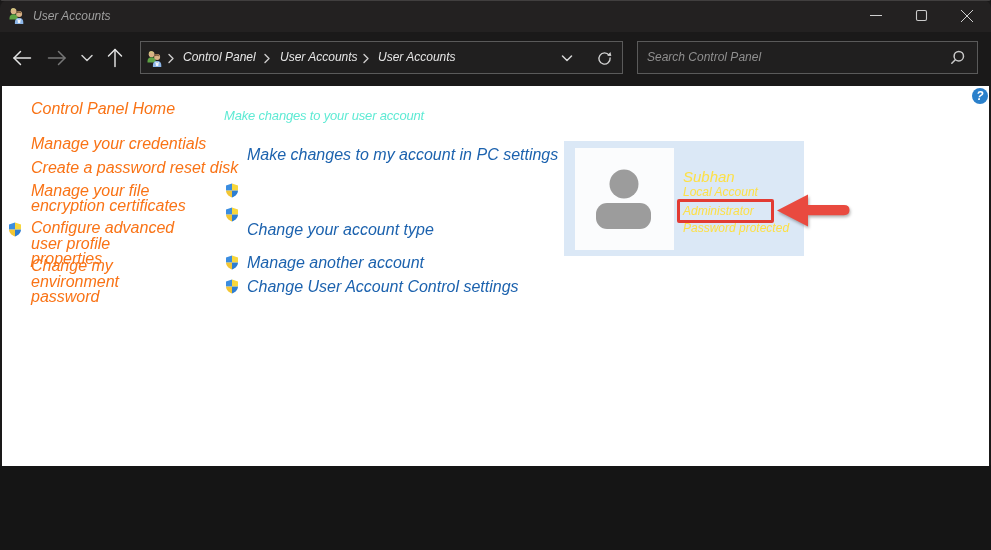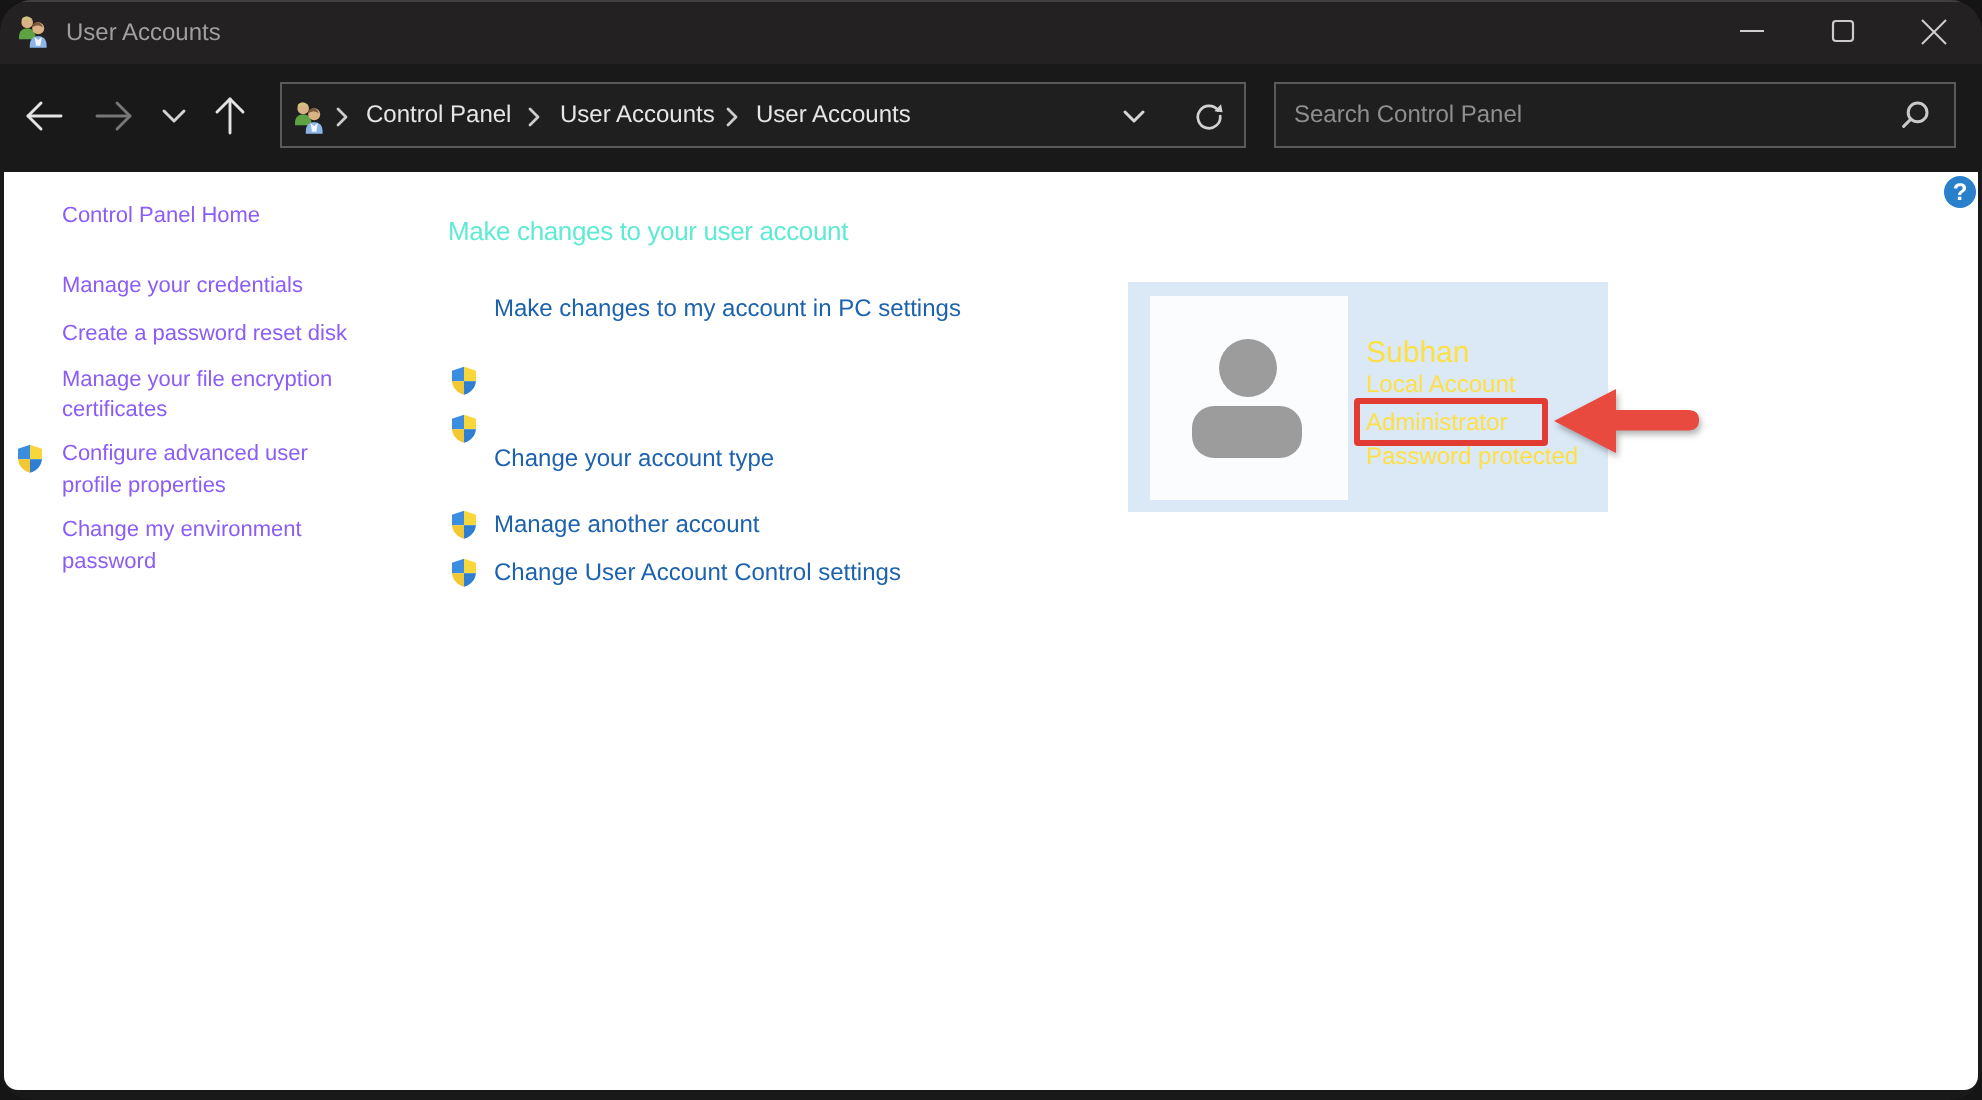--- a/index.html
+++ b/index.html
@@ -1,32 +1,32 @@
 <!DOCTYPE html>
 <html><head>
 <meta charset="utf-8">
 <style>
   html,body{margin:0;padding:0;}
   body{width:991px;height:550px;overflow:hidden;background:#151515;
        font-family:"Liberation Sans", sans-serif;}
-  .win{position:absolute;left:0;top:0;width:991px;height:550px;
-       background:#1a1919;border-radius:16px;overflow:hidden;}
+  .win{position:absolute;left:0;top:0;width:991px;height:466px;
+       background:#1a1919;border-radius:2px;overflow:hidden;font-style:italic;}
   .topline{position:absolute;left:0;top:0;width:991px;height:1px;background:#413f3f;border-radius:8px 8px 0 0;}
   .abs{position:absolute;}
   
   .title{left:33px;top:0;height:32px;line-height:32px;font-size:12px;color:#9f9f9f;}
   
   .box{background:#201f1f;border:1px solid #5a5a5a;box-sizing:border-box;}
   .crumbtxt{font-size:12px;color:#e6e6e6;line-height:31px;}
   .searchtxt{font-size:12px;color:#8f8f8f;line-height:31px;}
   
   .content{left:2px;top:85.5px;width:987px;height:459.5px;background:#ffffff;
            border-radius:0 0 7px 7px;}
-  .side{font-size:11px;line-height:15.5px;color:#8b5cf6;}
-  .mainlink{font-size:12px;line-height:15.5px;color:#1c62ae;}
+  .side{font-size:16px;line-height:15.5px;color:#f97316;}
+  .mainlink{font-size:16px;line-height:15.5px;color:#1c62ae;}
   .h1{font-size:13px;color:#5eead4;letter-spacing:-0.18px;}
   .tiletxt{font-size:12px;color:#fde047;line-height:15px;}
 </style>
 </head>
 <body>
 <div class="win">
 
   <div class="abs" style="left:0;top:0;width:991px;height:32px;background:#232121;border-radius:8px 8px 0 0;"></div>
   <div class="topline"></div>
   <svg class="abs" style="left:8px;top:7px" width="17" height="17" viewBox="0 0 17 17">

